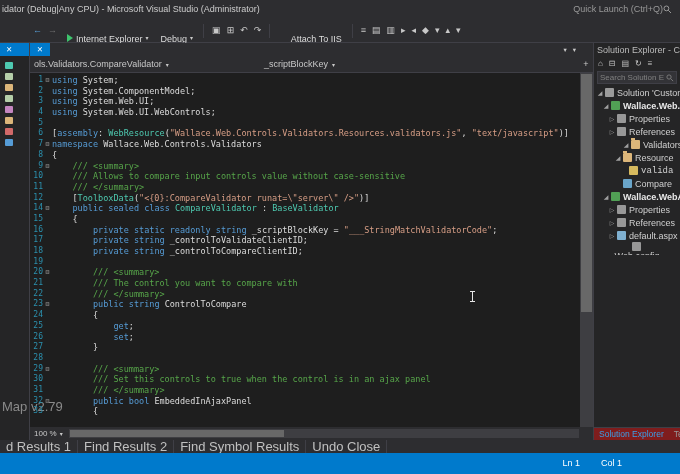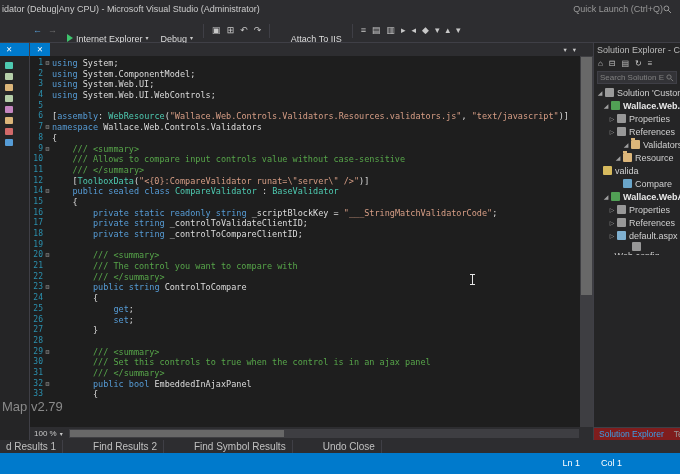--- a/index.html
+++ b/index.html
@@ -102,22 +102,22 @@
                          background:#dcb67a; }
   .icon-js-file { background:#d7ba5e; }
   .icon-cs-file { background:#6aa5c9; }
   .icon-aspx-file { background:#7fb0d0; }
   .se-tabs { position:absolute; bottom:0; left:0; right:0; height:13px; background:#7f1d1d;
              display:flex; font-size:8.5px; border-top:1px solid #3f3f46; }
   .se-tab { padding:0 5px; line-height:12px; color:#999999; white-space:nowrap; }
   .se-tab.active { color:#3aa0e8; }
 
   
-  .bottom-tabs { height:13px; background:#2d2d30; display:flex; font-size:10px;
-                 color:#c0c0c0; align-items:center;gap:24px; }
+  .bottom-tabs { height:13px; background:#2d2d30; display:flex; font-size:13px;
+                 color:#c0c0c0; align-items:center; }
   .btab { padding:0 6px; border-right:1px solid #3f3f46; line-height:13px; white-space:nowrap; }
 
   .statusbar { height:21px; background:#007acc; color:#ffffff; font-size:9px; position:relative; }
   .sb-ln  { position:absolute; right:100px; top:5px; }
   .sb-col { position:absolute; right:58px;  top:5px; }
 </style>
 </head>
 <body>
 
 <div class="screen">
@@ -178,20 +178,32 @@
       <div class="tabbar">
         <div class="tab-active">
           <span>✕</span>
         </div>
         <div class="tabbar-icons" id="tabbar-icons">
             <span class="tb-ico">▾</span>
             <span class="tb-ico">▾</span>
           </div>
       </div>
 
+      <div class="navbar">
+        <div class="dd dd-type">
+          <span>ols.Validators.CompareValidator</span>
+          <span class="chev">▾</span>
+        </div>
+        <div class="dd dd-member">
+          <span>_scriptBlockKey</span>
+          <span class="chev">▾</span>
+        </div>
+        <div class="nav-rest"></div>
+        <span class="split-btn">+</span>
+      </div>
 
       <div class="code-area">
         <div id="code">
             <div class="code-line"><span class="ln">1</span><span class="fold">⊟</span><span class="ct"><span class="tok-kw">using</span><span class="tok-pl"> System;</span></span></div>
             <div class="code-line"><span class="ln">2</span><span class="fold"></span><span class="ct"><span class="tok-kw">using</span><span class="tok-pl"> System.ComponentModel;</span></span></div>
             <div class="code-line"><span class="ln">3</span><span class="fold"></span><span class="ct"><span class="tok-kw">using</span><span class="tok-pl"> System.Web.UI;</span></span></div>
             <div class="code-line"><span class="ln">4</span><span class="fold"></span><span class="ct"><span class="tok-kw">using</span><span class="tok-pl"> System.Web.UI.WebControls;</span></span></div>
             <div class="code-line"><span class="ln">5</span><span class="fold"></span><span class="ct"></span></div>
             <div class="code-line"><span class="ln">6</span><span class="fold"></span><span class="ct"><span class="tok-pl">[</span><span class="tok-kw">assembly</span><span class="tok-pl">: </span><span class="tok-ty">WebResource</span><span class="tok-pl">(</span><span class="tok-st">"Wallace.Web.Controls.Validators.Resources.validators.js"</span><span class="tok-pl">, </span><span class="tok-st">"text/javascript"</span><span class="tok-pl">)]</span></span></div>
             <div class="code-line"><span class="ln">7</span><span class="fold">⊟</span><span class="ct"><span class="tok-kw">namespace</span><span class="tok-pl"> Wallace.Web.Controls.Validators</span></span></div>
@@ -278,21 +290,21 @@
           <div class="tree-row" style="padding-left: 28px;">
             <span class="expander">◢</span>
             <span class="tree-icon icon-folder"></span>
             <span class="tree-label">Validators</span>
           </div>
           <div class="tree-row" style="padding-left: 20px;">
             <span class="expander">◢</span>
             <span class="tree-icon icon-folder"></span>
             <span class="tree-label">Resource</span>
           </div>
-          <div class="tree-row" style="">
+          <div class="tree-row" style="padding-left: 26px; font-family: Liberation Mono, monospace;">
             <span class="expander"></span>
             <span class="tree-icon icon-js-file"></span>
             <span class="tree-label">valida</span>
           </div>
           <div class="tree-row" style="padding-left: 20px;">
             <span class="expander"></span>
             <span class="tree-icon icon-cs-file"></span>
             <span class="tree-label">Compare</span>
           </div>
           <div class="tree-row" style="padding-left: 8px;">

